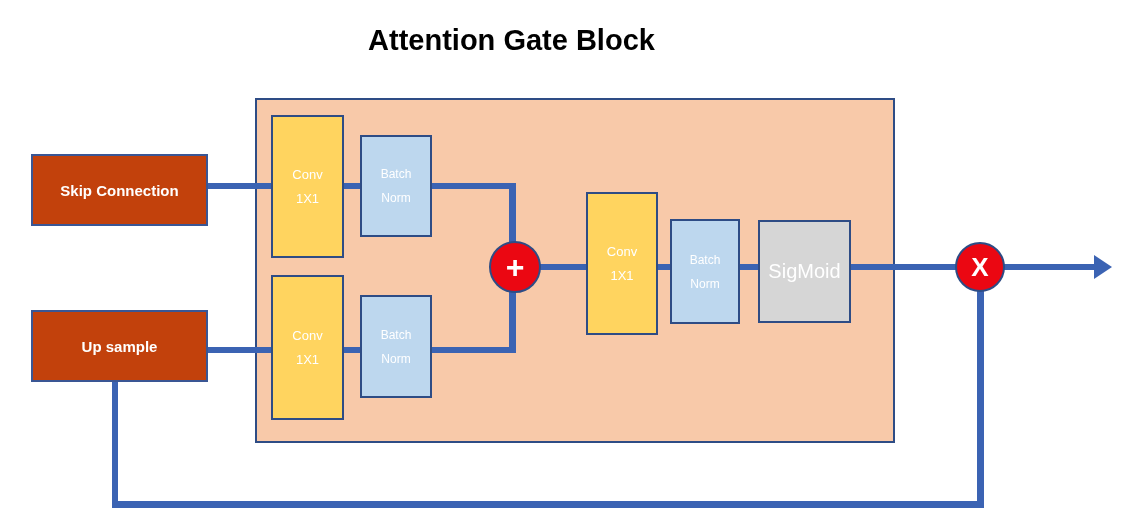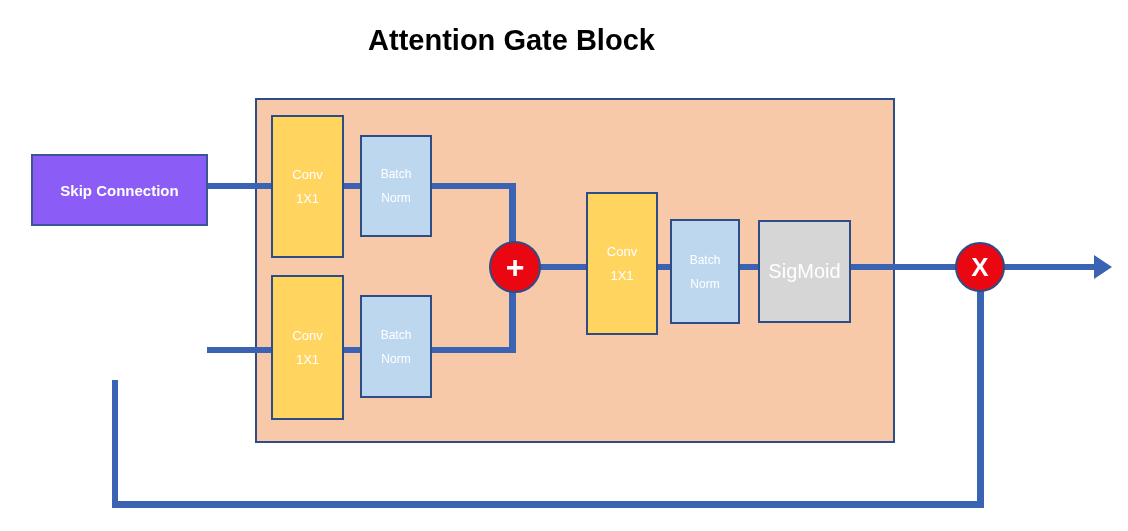--- a/index.html
+++ b/index.html
@@ -43,21 +43,21 @@
     z-index: 3;
     display: flex;
     align-items: center;
     justify-content: center;
     text-align: center;
     color: #ffffff;
     white-space: pre-line;
     border: 2px solid #2E4C85;
   }
   .input-box {
-    background: #8b5cf6;
+    background: #c2410c;
     border-color: #3A5694;
     font-size: 15px;
     font-weight: bold;
   }
   .conv-box { background: #FFD45F; font-size: 13px; line-height: 24px; }
   .bn-box   { background: #BDD7EE; font-size: 12px; line-height: 24px; }
   .sigmoid-box { background: #D6D6D6; font-size: 20px; text-align: center; }
   .op-circle {
     position: absolute;
     z-index: 4;
@@ -113,20 +113,21 @@
   <div class="hline skip-line"></div>
   <div class="hline ups-line"></div>
   <div class="vline merge-vline"></div>
   <div class="hline main-line"></div>
   <div class="vline down-vline"></div>
   <div class="hline bottom-line"></div>
   <div class="vline mul-vline"></div>
   <div class="arrow-head"></div>
 
   <div class="box input-box skip-box">Skip Connection</div>
+  <div class="box input-box ups-box">Up sample</div>
 
   <div class="box conv-box conv-top">Conv
 1X1</div>
   <div class="box bn-box bn-top">Batch
 Norm</div>
 
   <div class="box conv-box conv-bot">Conv
 1X1</div>
   <div class="box bn-box bn-bot">Batch
 Norm</div>

